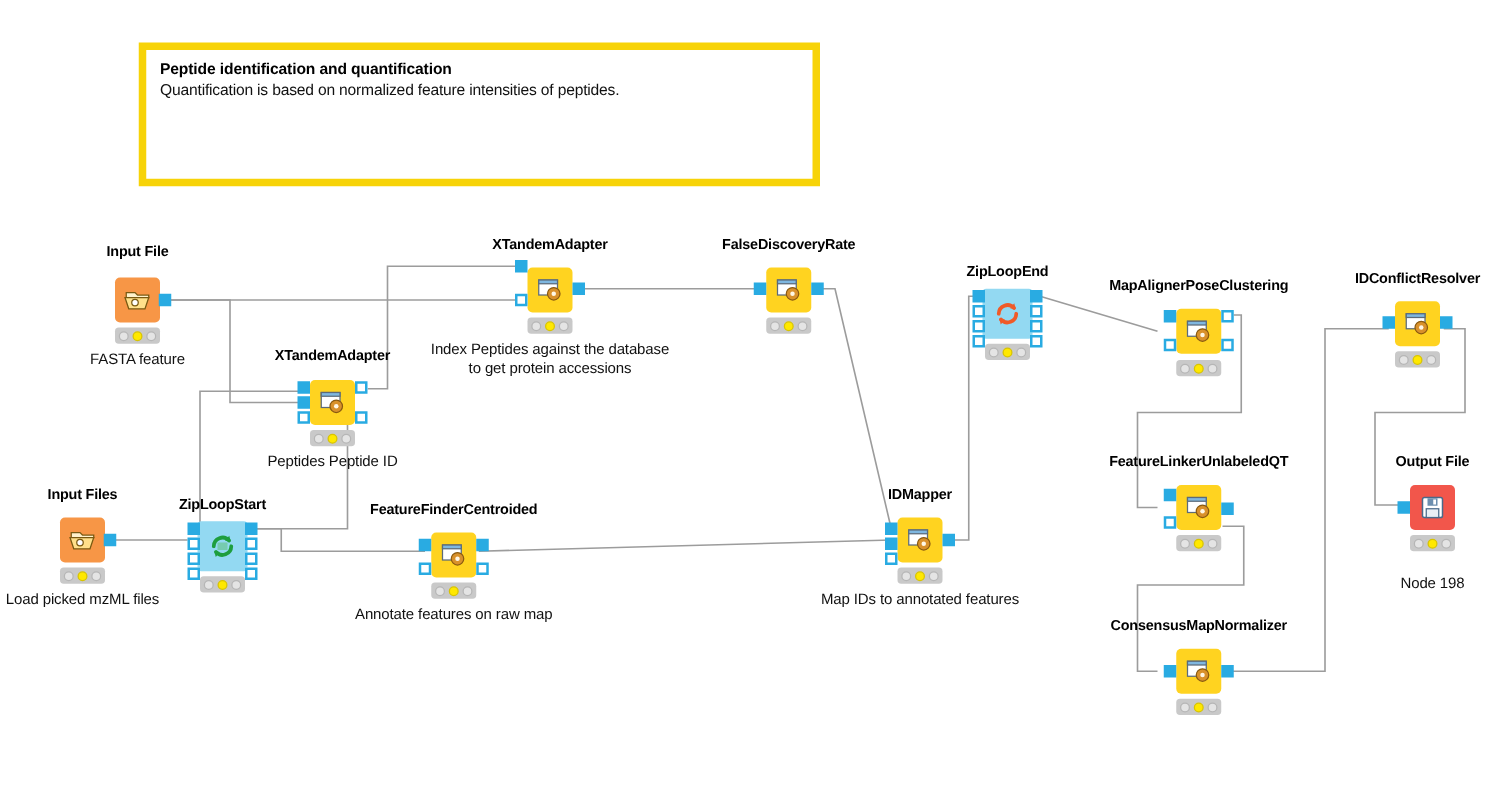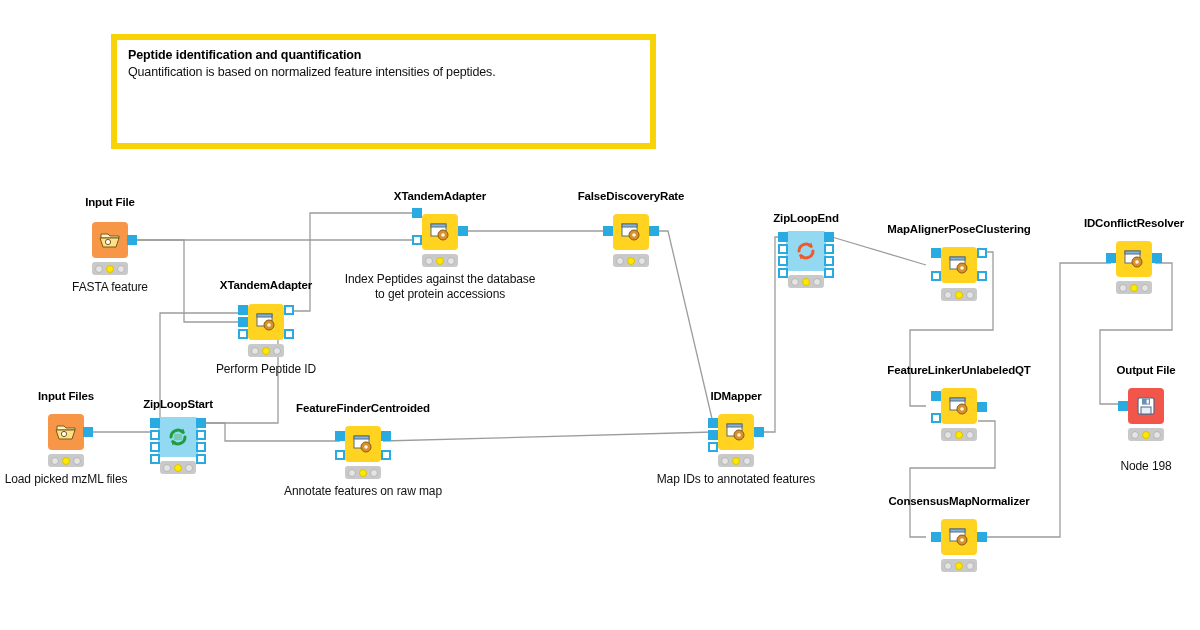--- a/index.html
+++ b/index.html
@@ -149,21 +149,21 @@
     <div class="port filled" style="left:-10px;top:25px;"></div>
     <div class="port filled" style="left:-10px;top:37px;"></div>
     <div class="port hollow" style="left:-10px;top:49px;"></div>
     <div class="port hollow" style="left:36px;top:25px;"></div>
     <div class="port hollow" style="left:36px;top:49px;"></div>
     <div class="status" style="top:64px;">
       <i></i>
         <i class="on"></i>
         <i></i>
     </div>
-    <div class="caption" style="top:82px;">Perform Peptide ID</div>
+    <div class="caption" style="top:82px;">Peptides Peptide ID</div>
   </div>
 
   <div class="node" style="left:422px;top:190px;width:36px;height:36px;">
     <div class="nlabel" style="top:0px;">XTandemAdapter</div>
     <div class="nbody yellow" style="left:0;top:24px;">
       <span>
         <svg class="icon-svg" width="22" height="20" viewBox="0 0 22 20">
           <rect x="2" y="2" width="15" height="12" fill="#ffffff" stroke="#5c6b7a" stroke-width="1"></rect>
           <rect x="2" y="2" width="15" height="3" fill="#7FB7E0" stroke="#5c6b7a" stroke-width="1"></rect>
           <circle cx="14" cy="13" r="5" fill="#D9912B" stroke="#8a5a10" stroke-width="1"></circle>

